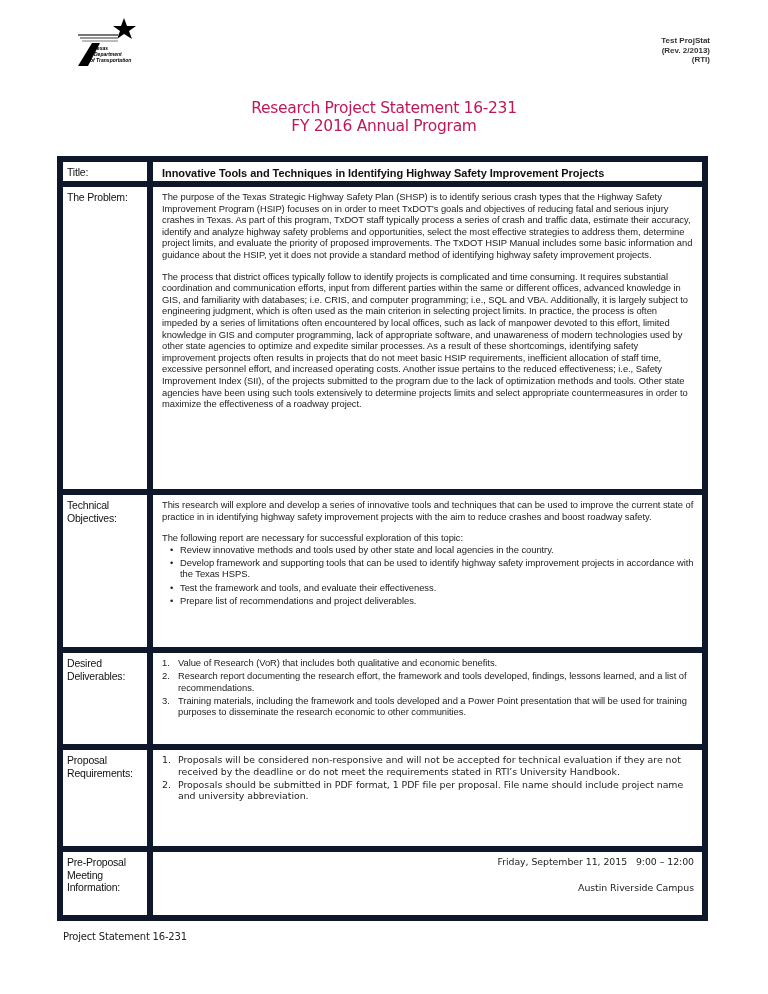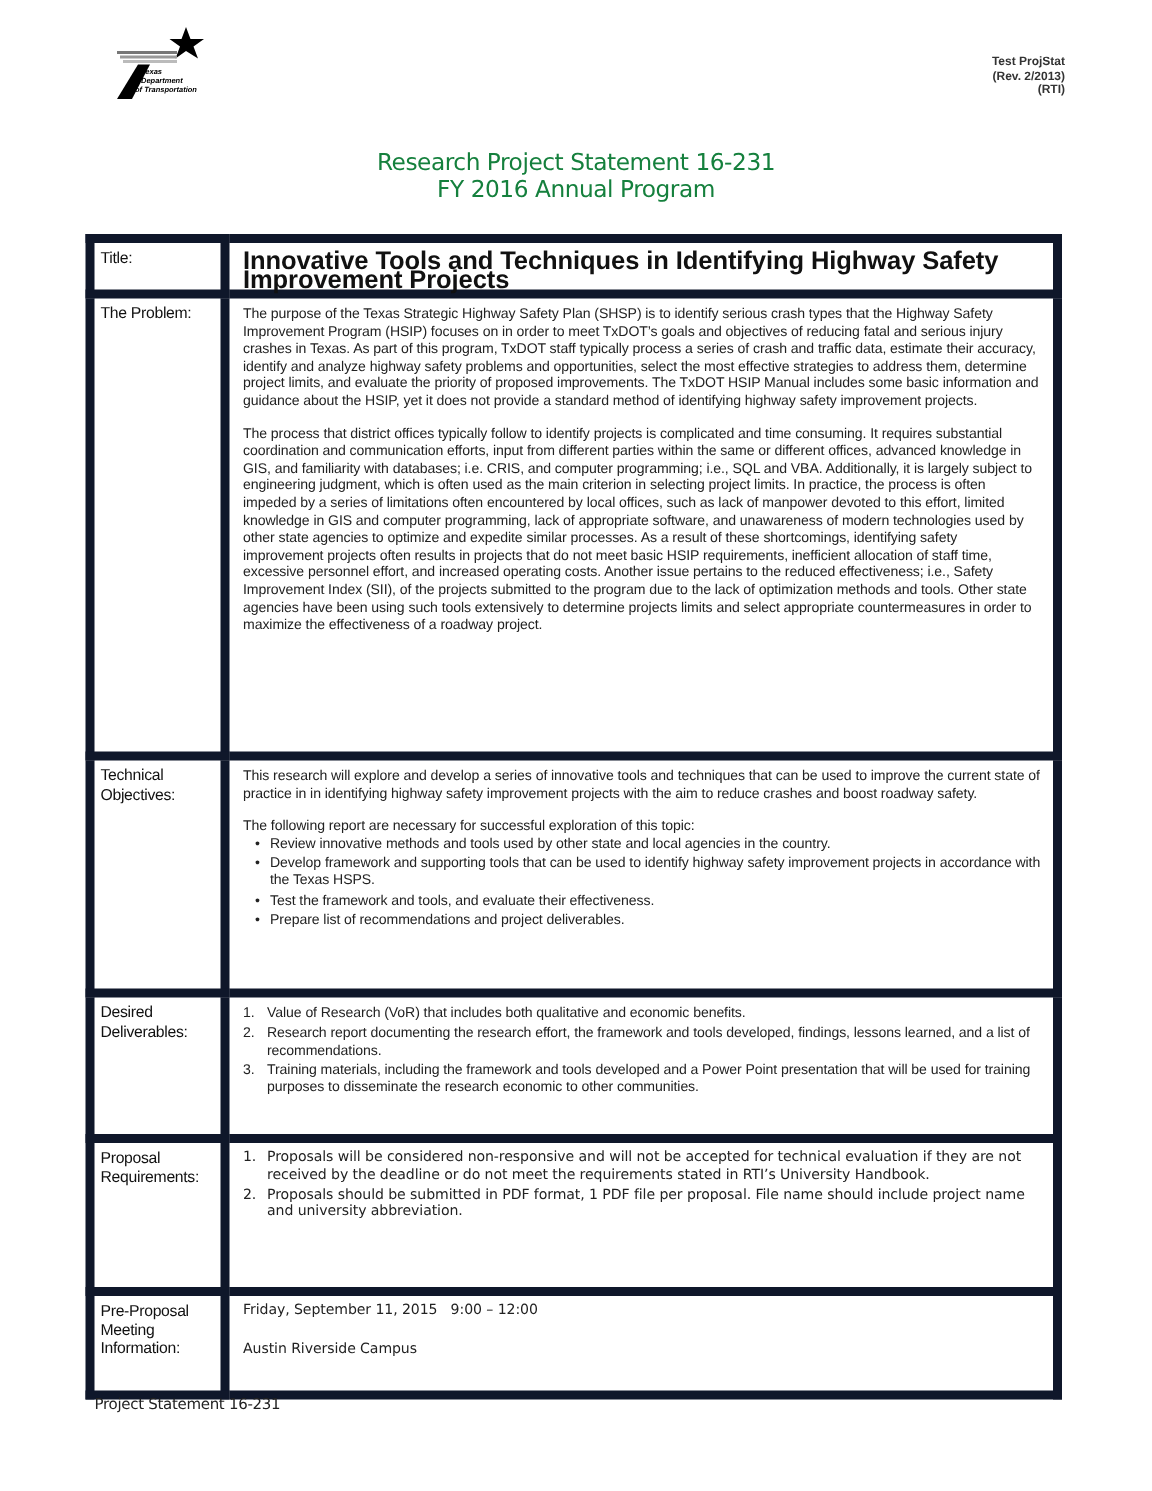--- a/index.html
+++ b/index.html
@@ -1,34 +1,34 @@
 <!DOCTYPE html>
 <html><head>
 <meta charset="utf-8">
 <style>
   html, body { margin:0; padding:0; background:#ffffff; }
   body { width:768px; height:994px; position:relative; overflow:hidden; font-family:"Liberation Sans", sans-serif; color:#111; }
   .logo { position:absolute; left:72px; top:16px; width:66px; height:50px; }
   .logo-text { position:absolute; left:94px; top:45px; font-size:5px; font-style:italic; font-weight:bold; line-height:6px; color:#000; font-family:"Liberation Sans", sans-serif; }
   .form-id { position:absolute; right:58px; top:36px; text-align:right; font-size:8px; font-weight:bold; color:#333; line-height:9.5px; font-family:"Liberation Sans", sans-serif; }
-  .heading { position:absolute; left:0; width:768px; top:99px; text-align:center; color:#15803d; font-family:"DejaVu Sans", sans-serif; font-size:15.5px; line-height:18px; letter-spacing:-0.3px; }
+  .heading { position:absolute; left:0; width:768px; top:99px; text-align:center; color:#be185d; font-family:"DejaVu Sans", sans-serif; font-size:15.5px; line-height:18px; letter-spacing:-0.3px; }
   table.main { position:absolute; left:57px; top:156px; width:651px; border-collapse:collapse; }
   table.main td { border:6px solid #0f172a; vertical-align:top; padding:0; }
   td.label { width:76px; padding:4px 4px 0 4px !important; font-family:"Liberation Sans", sans-serif; font-size:10.5px; line-height:12.5px; letter-spacing:-0.2px; color:#111; }
   td.content { padding:4px 8px 0 9px !important; font-size:9.4px; line-height:11.6px; color:#222; letter-spacing:-0.05px; }
-  .title-val { font-weight:bold; font-size:17px; line-height:13px; color:#111; padding-top:1px; }
+  .title-val { font-weight:bold; font-size:11px; line-height:13px; color:#111; padding-top:1px; }
   p { margin:0 0 10px 0; }
   ul.tasks { margin:0; padding:0 0 0 10px; list-style:none; }
   ul.tasks li { position:relative; padding-left:8px; margin-bottom:1.5px; }
   ul.tasks li::before { content:"\2022"; position:absolute; left:-2px; top:0; }
   ol.num { margin:0; padding:0; list-style:none; }
   ol.num li { position:relative; padding-left:16px; margin-bottom:1.5px; }
   ol.num li .n { position:absolute; left:0; top:0; }
   .req { font-family:"DejaVu Sans", sans-serif; font-size:9.3px; line-height:15.4px; color:#222; letter-spacing:-0.15px; }
-  .meet { font-family:"DejaVu Sans", sans-serif; font-size:9.2px; line-height:12px; color:#222; letter-spacing:-0.1px; }
+  .meet { font-family:"DejaVu Sans", sans-serif; font-size:9.2px; line-height:12px; color:#222; letter-spacing:-0.1px;text-align:right; }
   .footer { position:absolute; left:63px; top:931px; font-family:"DejaVu Sans", sans-serif; font-size:10px; color:#222; letter-spacing:-0.2px; }
 </style>
 </head>
 <body>
 
 <div class="logo">
   <svg width="66" height="50" viewBox="0 0 66 50">
     <polygon points="52,2 55,10 64,10 57,15 60,23 52,18 45,23 48,15 41,10 49,10" fill="#000"></polygon>
     <rect x="6" y="18" width="40" height="2" fill="#777"></rect>
     <rect x="8" y="21" width="38" height="2" fill="#999"></rect>

